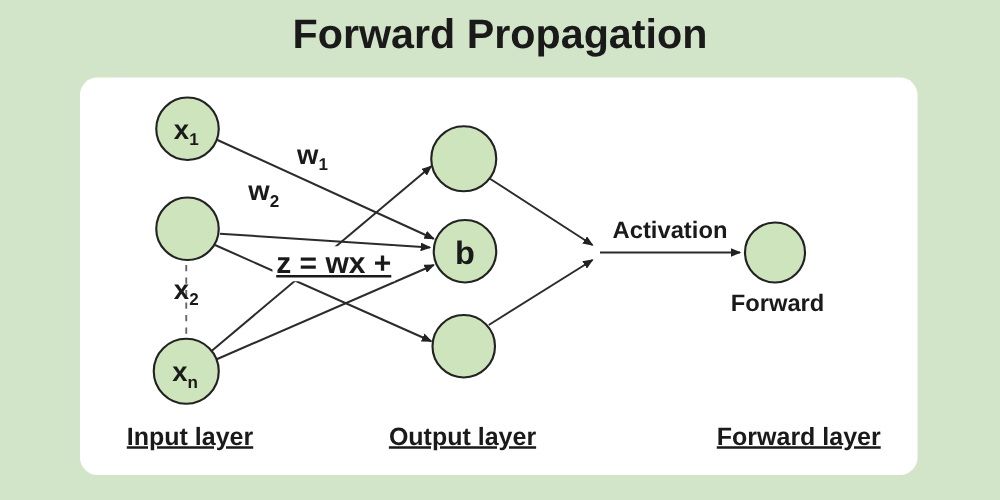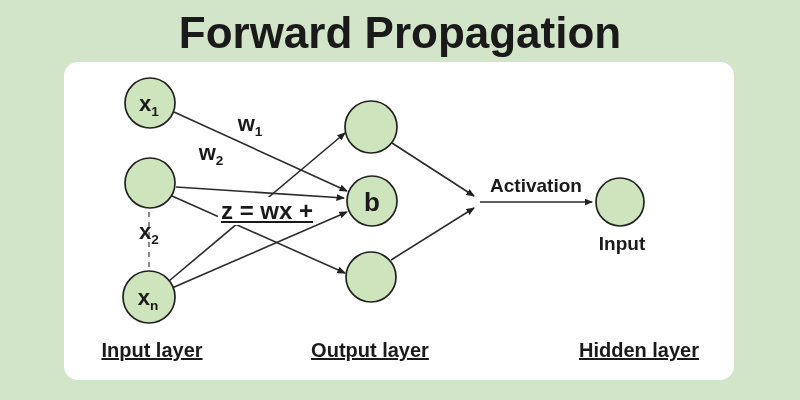--- a/index.html
+++ b/index.html
@@ -12,21 +12,21 @@
   }
   html,body{margin:0;padding:0;}
   body{
     font-family:"Liberation Sans", sans-serif;
     background:var(--bg);
     width:800px;height:400px;overflow:hidden;
   }
   .stage{position:relative;width:800px;height:400px;background:var(--bg);}
   .title{
     position:absolute;left:0;top:8px;width:800px;margin:0;
-    text-align:center;font-size:44px;font-weight:bold;color:var(--text);
+    text-align:center;font-size:33px;font-weight:bold;color:var(--text);
     letter-spacing:0px;
   }
   .card{
     position:absolute;left:64px;top:62px;width:670px;height:318px;
     background:var(--card);border-radius:14px;
   }
   svg.canvas{position:absolute;left:0;top:0;width:800px;height:400px;}
   .node{fill:var(--node-fill);stroke:var(--node-stroke);stroke-width:1.7;}
   .edge{stroke:var(--line);stroke-width:1.6;fill:none;}
   .dashed{stroke:#666666;stroke-width:1.5;stroke-dasharray:5 5;}
@@ -81,19 +81,19 @@
   <div class="lbl node-lbl" style="left:149px;top:184px;margin-top:48px;"><span>x</span><sub>2</sub></div>
   <div class="lbl node-lbl" style="left:148px;top:298px;"><span>x</span><sub>n</sub></div>
   <div class="lbl bias-lbl" style="left:372px;top:202px;">b</div>
 
   <div class="lbl weight-lbl" style="left:250px;top:124px;"><span>w</span><sub>1</sub></div>
   <div class="lbl weight-lbl" style="left:211px;top:153px;"><span>w</span><sub>2</sub></div>
 
   <div class="lbl formula-lbl" style="left:267px;top:211px;">z = wx +</div>
 
   <div class="lbl caption-lbl" style="left:536px;top:185px;">Activation</div>
-  <div class="lbl caption-lbl" style="left:622px;top:243px;">Input</div>
+  <div class="lbl caption-lbl" style="left:622px;top:243px;">Forward</div>
 
   <div class="lbl layer-lbl" style="left:152px;top:350px;">Input layer</div>
   <div class="lbl layer-lbl" style="left:370px;top:350px;">Output layer</div>
-  <div class="lbl layer-lbl" style="left:639px;top:350px;">Hidden layer</div>
+  <div class="lbl layer-lbl" style="left:639px;top:350px;">Forward layer</div>
 
 </div>
 
 </body></html>

